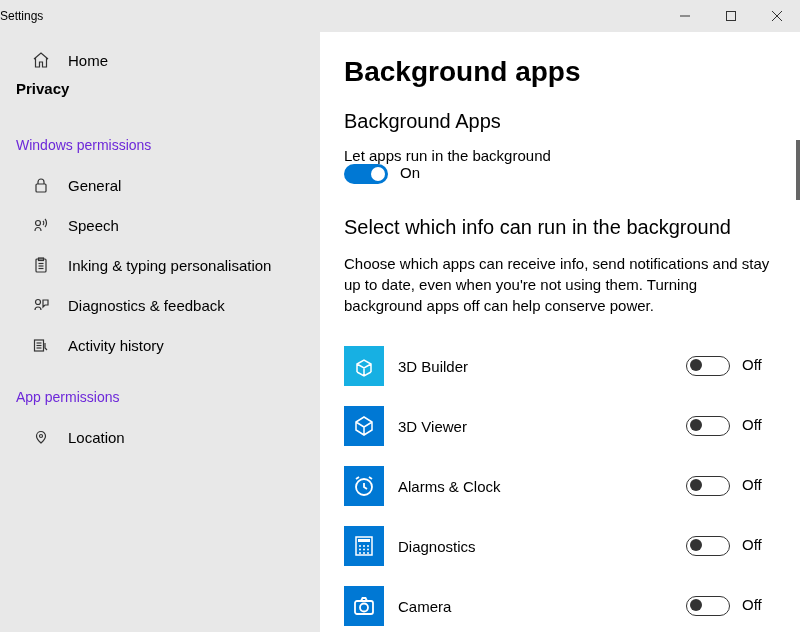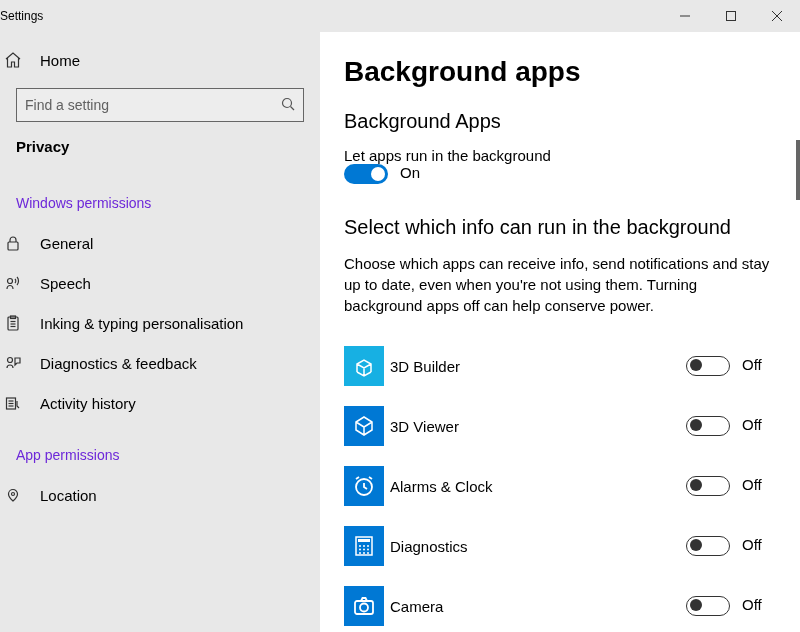--- a/index.html
+++ b/index.html
@@ -43,21 +43,21 @@
     .sidebar {
       width: 320px;
       background: #e8e8e8;
       padding-top: 8px;
       overflow-y: auto;
     }
     .home-row, .nav-item {
       display: flex;
       align-items: center;
       height: 40px;
-      padding-left: 4px;
+      padding-left: 32px;
       cursor: pointer;
       gap: 18px;
     }
     .nav-icon-box {
       width: 18px;
       height: 18px;
       display: flex;
       align-items: center;
       justify-content: center;
       flex-shrink: 0;
@@ -170,21 +170,21 @@
     .description {
       font-size: 15px;
       line-height: 1.4;
       margin-bottom: 20px;
       max-width: 430px;
     }
     .app-row {
       display: flex;
       align-items: center;
       height: 60px;
-      gap: 6px;
+      gap: 14px;
     }
     .app-icon {
       width: 40px;
       height: 40px;
       background: #0078d4;
       display: flex;
       align-items: center;
       justify-content: center;
       color: #fff;
       flex-shrink: 0;
@@ -230,29 +230,20 @@
 
     <div class="home-row">
       <div class="nav-icon-box">
         <svg width="18" height="18" viewBox="0 0 18 18" fill="none" stroke="#333" stroke-width="1.2">
           <path d="M2 8 L9 2 L16 8 M3.5 7 V16 H7.5 V11 H10.5 V16 H14.5 V7"></path>
         </svg>
       </div>
       <span class="home-label">Home</span>
     </div>
 
-    <div class="search-box">
-      <input class="search-input" type="text" placeholder="Find a setting" style="">
-      <span>
-        <svg width="14" height="14" viewBox="0 0 14 14" fill="none" stroke="#555" stroke-width="1.2">
-          <circle cx="6" cy="6" r="4.5"></circle>
-            <line x1="9.5" y1="9.5" x2="13" y2="13"></line>
-        </svg>
-      </span>
-    </div>
 
     <div class="category-label">Privacy</div>
 
     <div class="nav-header">Windows permissions</div>
 
     <div class="nav-item">
       <div class="nav-icon-box">
         <svg width="16" height="16" viewBox="0 0 16 16" fill="none" stroke="#333" stroke-width="1.2">
             <rect x="3" y="7" width="10" height="8" rx="1"></rect>
             <path d="M5 7 V5 a3 3 0 0 1 6 0 V7"></path>

